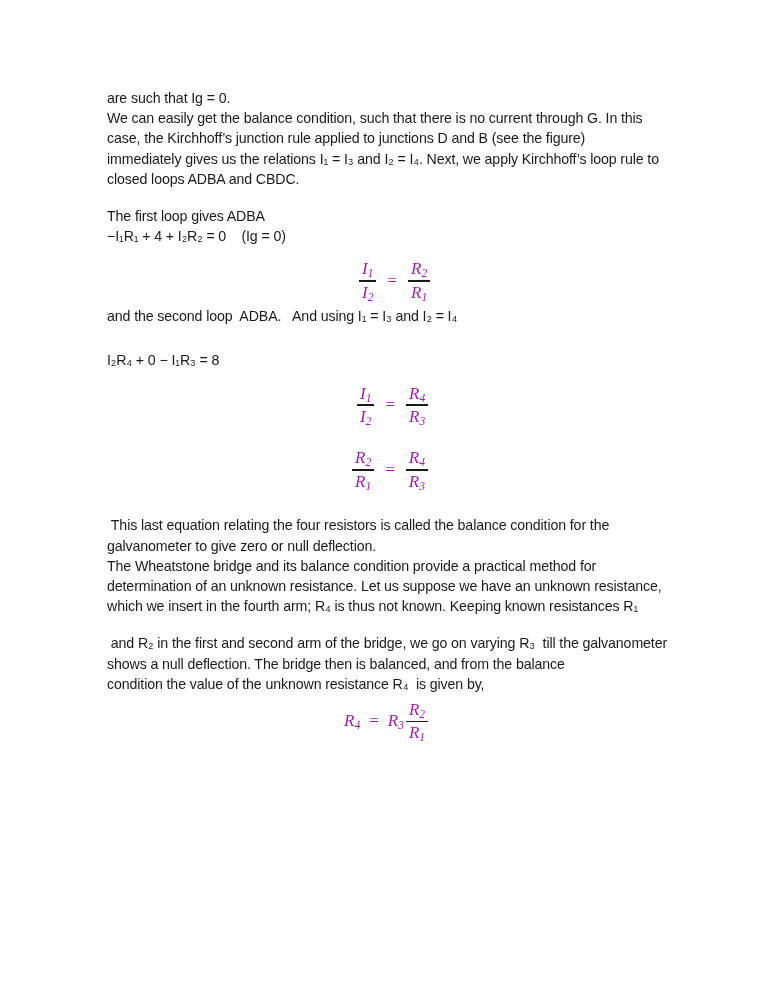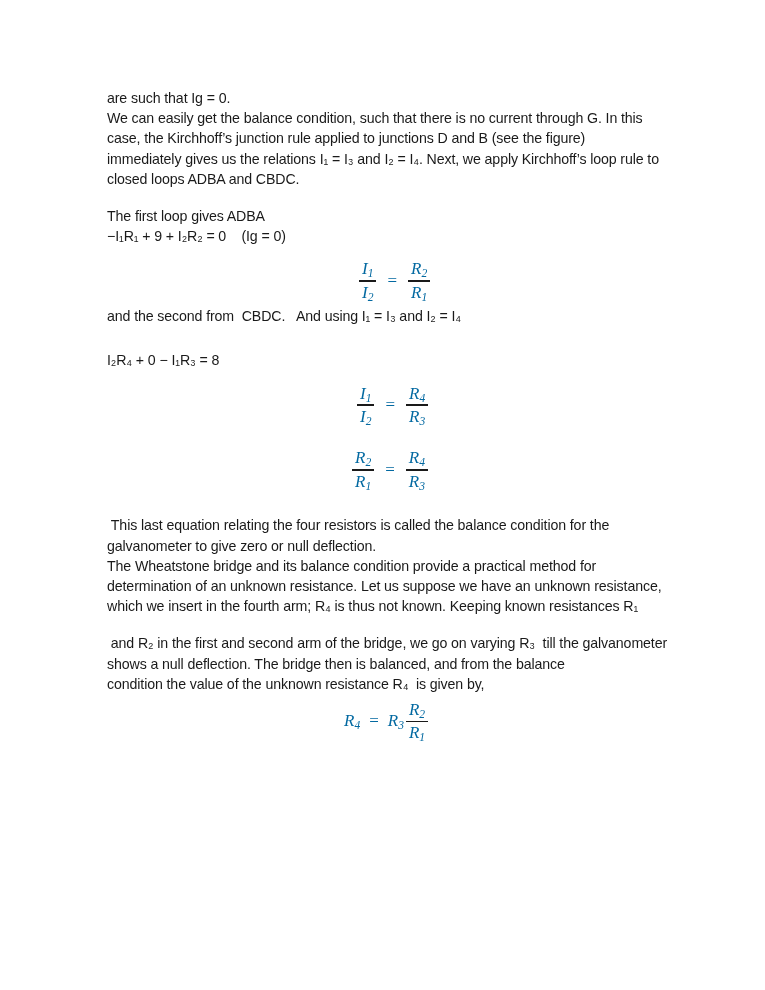--- a/index.html
+++ b/index.html
@@ -33,21 +33,21 @@
   .gap-sm { height: 13px; }
   .gap-md { height: 17px; }
   .gap-lg { height: 20px; }
   .gap-xl { height: 24px; }
 
   
   .eq-row {
     display: flex;
     justify-content: flex-start;
     font-family: "Liberation Serif", serif;
-    color: #0369a1;
+    color: #a21caf;
   }
   .eq-inner {
     display: flex;
     align-items: center;
     font-size: 17px;
   }
   .frac {
     display: inline-flex;
     flex-direction: column;
     align-items: center;
@@ -90,21 +90,21 @@
 
     <p class="para">are such that Ig = 0.
 We can easily get the balance condition, such that there is no current through G. In this
 case, the Kirchhoff’s junction rule applied to junctions D and B (see the figure)
 immediately gives us the relations I₁ = I₃ and I₂ = I₄. Next, we apply Kirchhoff’s loop rule to
 closed loops ADBA and CBDC.</p>
 
     <div class="gap-md"></div>
 
     <p class="para">The first loop gives ADBA
-−I₁R₁ + 9 + I₂R₂ = 0    (Ig = 0)</p>
+−I₁R₁ + 4 + I₂R₂ = 0    (Ig = 0)</p>
 
     <div class="gap-sm"></div>
 
     <div class="eq-row" style="padding-left:250px;">
       <div class="eq-inner">
         <span class="frac">
           <span class="num"><span>I</span><sub class="ital-sub">1</sub></span>
           <span class="bar"></span>
           <span class="den"><span>I</span><sub class="ital-sub">2</sub></span>
         </span>
@@ -112,21 +112,21 @@
         <span class="frac">
           <span class="num"><span>R</span><sub class="ital-sub">2</sub></span>
           <span class="bar"></span>
           <span class="den"><span>R</span><sub class="ital-sub">1</sub></span>
         </span>
       </div>
     </div>
 
     <div style="height:4px"></div>
 
-    <p class="para">and the second from  CBDC.   And using I₁ = I₃ and I₂ = I₄</p>
+    <p class="para">and the second loop  ADBA.   And using I₁ = I₃ and I₂ = I₄</p>
 
     <div class="gap-xl"></div>
 
     <p class="para">I₂R₄ + 0 − I₁R₃ = 8</p>
 
     <div class="gap-sm"></div>
 
     <div class="eq-row" style="padding-left:248px;">
       <div class="eq-inner">
         <span class="frac">

